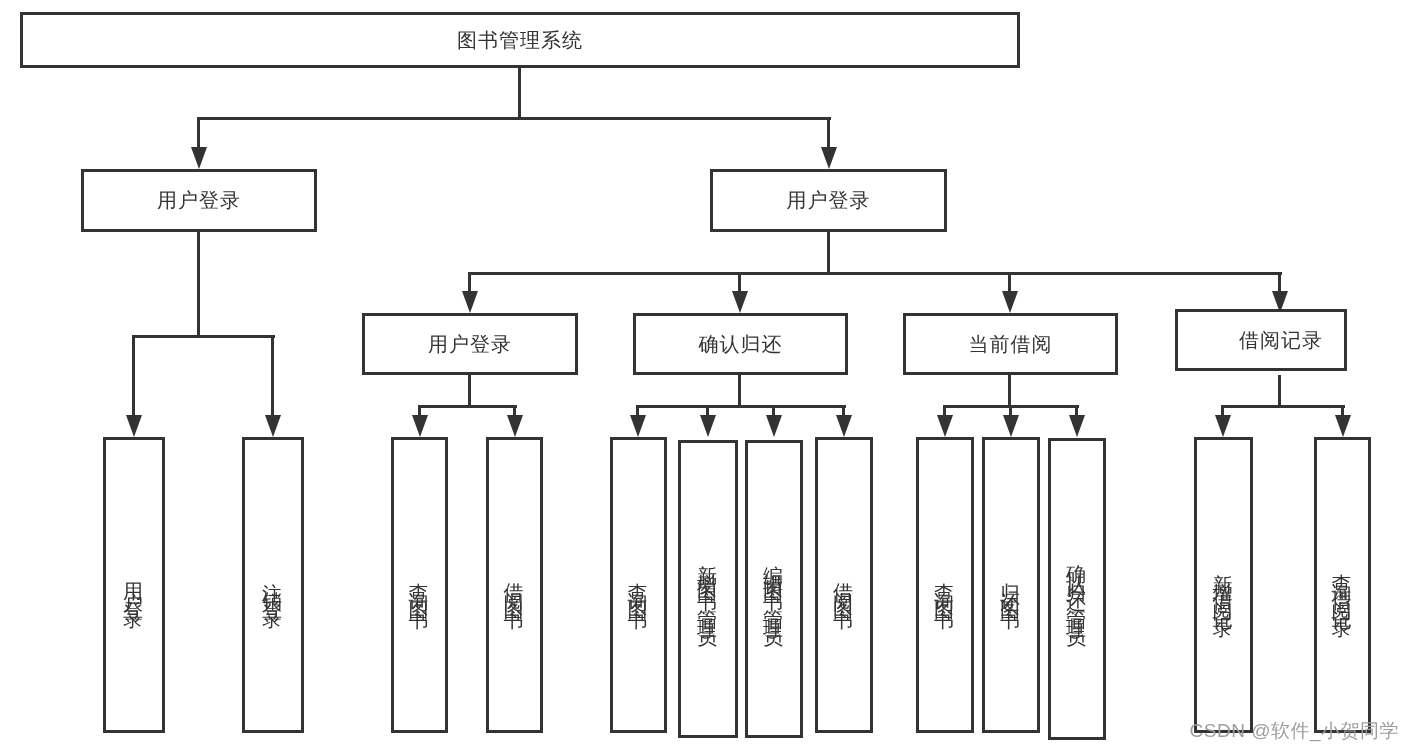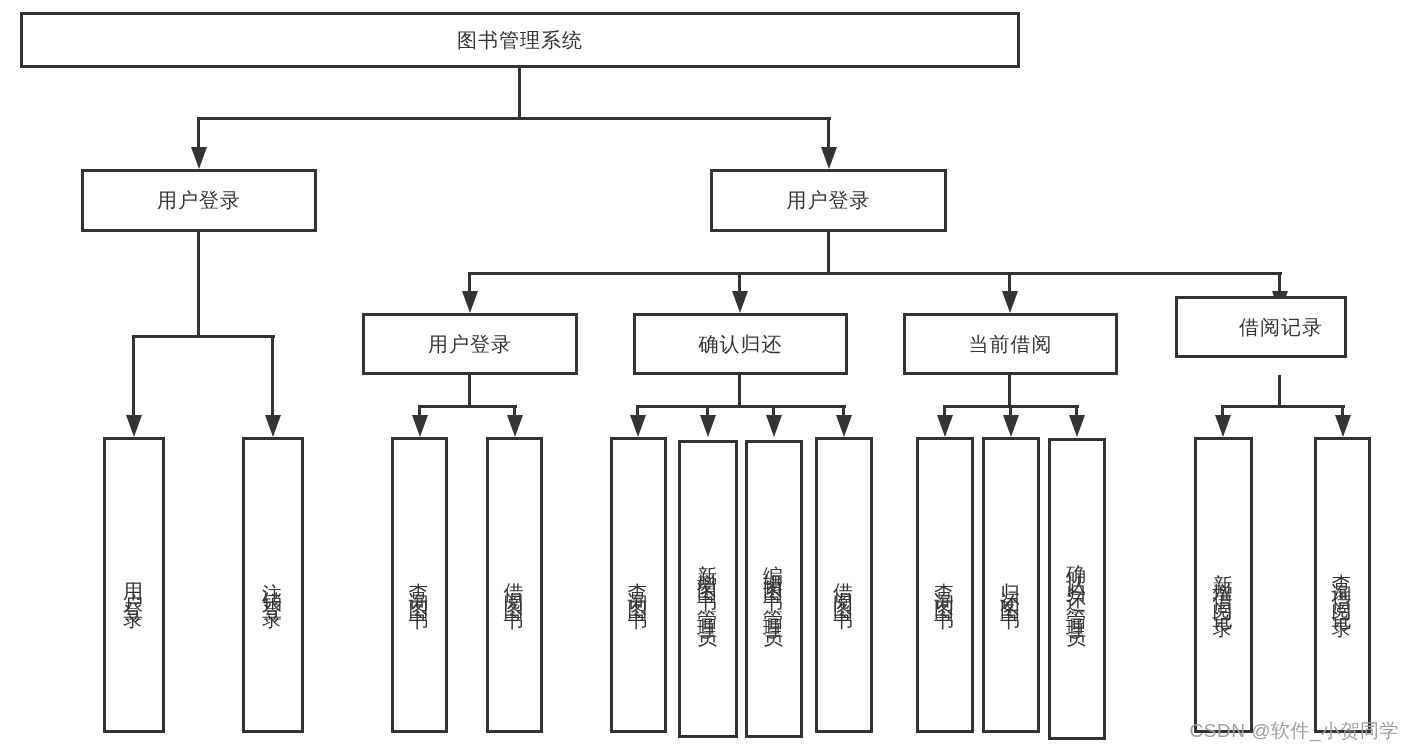--- a/index.html
+++ b/index.html
@@ -98,21 +98,21 @@
   <div class="box" style="left:81px;top:169px;width:236px;height:63px;">用户登录</div>
 
   <div class="box" style="left:710px;top:169px;width:237px;height:63px;">用户登录</div>
 
   <div class="box" style="left:362px;top:313px;width:216px;height:62px;">用户登录</div>
 
   <div class="box" style="left:633px;top:313px;width:215px;height:62px;">确认归还</div>
 
   <div class="box" style="left:903px;top:313px;width:215px;height:62px;">当前借阅</div>
 
-  <div class="box" style="left:1175px;top:296px;width:172px;height:62px;padding-left:40px;">借阅记录</div>
+  <div class="box" style="left:1175px;top:309px;width:172px;height:62px;padding-left:40px;">借阅记录</div>
 
   <div class="box vbox" style="left:103px;top:437px;width:62px;height:296px;">用户登录</div>
 
   <div class="box vbox" style="left:242px;top:437px;width:62px;height:296px;">注销登录</div>
 
   <div class="box vbox" style="left:391px;top:437px;width:57px;height:296px;">查询图书</div>
 
   <div class="box vbox" style="left:486px;top:437px;width:57px;height:296px;">借阅图书</div>
 
   <div class="box vbox" style="left:610px;top:437px;width:57px;height:296px;">查询图书</div>

